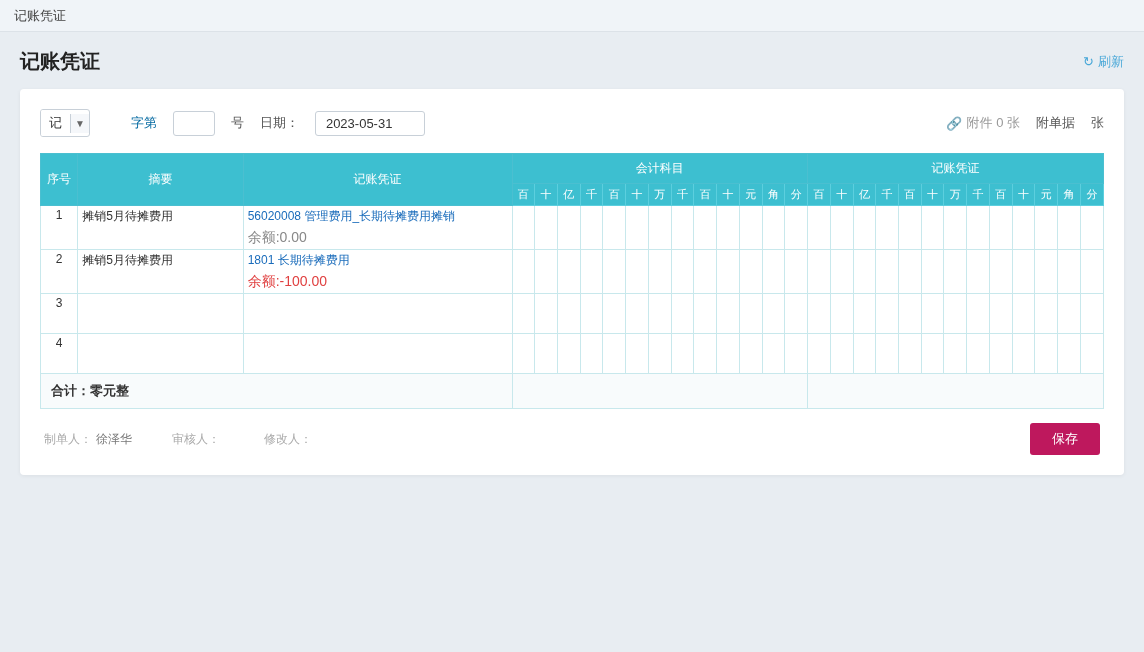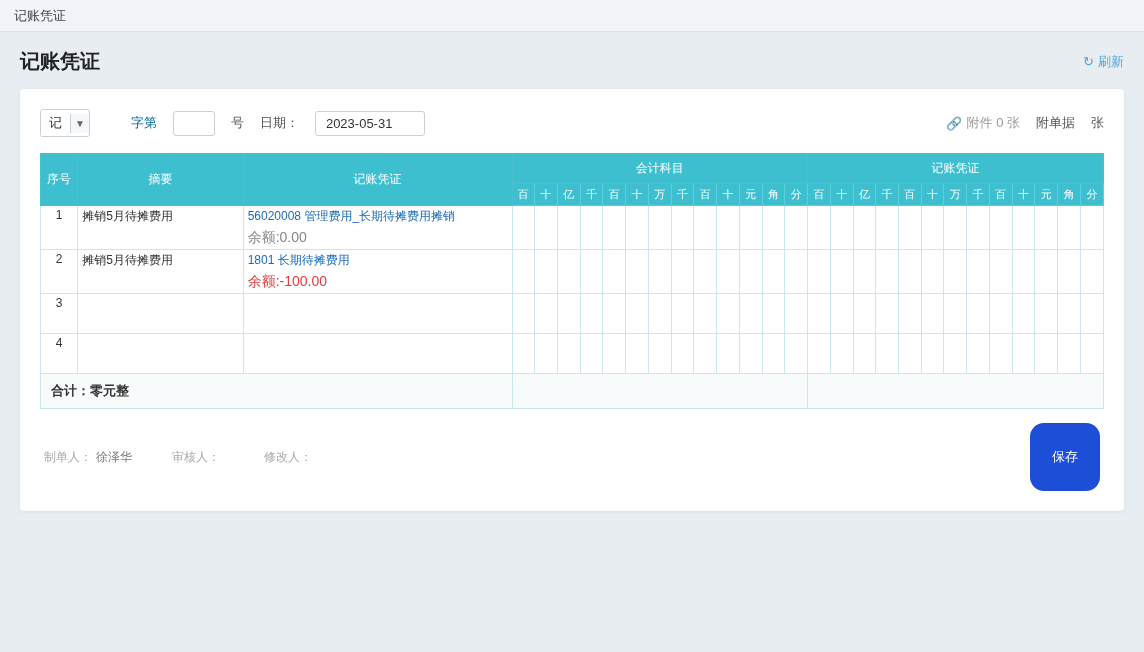--- a/index.html
+++ b/index.html
@@ -235,25 +235,25 @@
       font-size: 12px;
     }
     .footer-label {
       color: #aaa;
     }
     .footer-value {
       color: #777;
     }
     .save-btn {
       margin-left: auto;
-      background: #1d4ed8;
+      background: #be185d;
       color: #fff;
       border: none;
-      border-radius: 14px;
-      padding: 25px 22px;
+      border-radius: 3px;
+      padding: 7px 22px;
       font-size: 13px;
       cursor: pointer;
     }
     .colspan-debit {
       text-align: center;
     }
     .colspan-credit {
       text-align: center;
     }
     .header-row-1 th {

